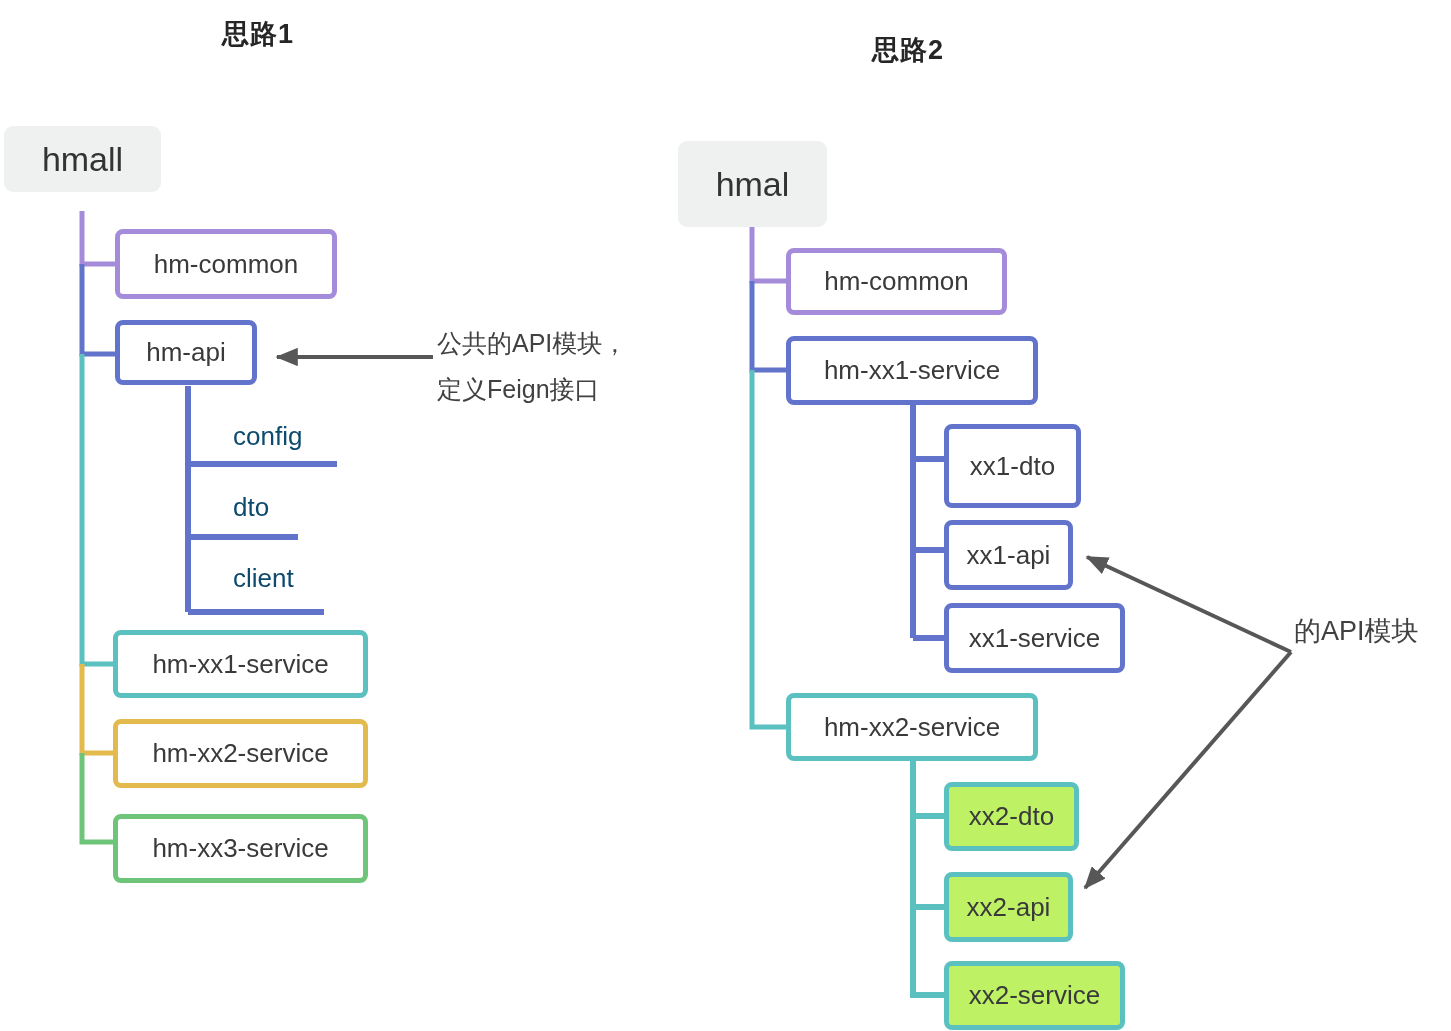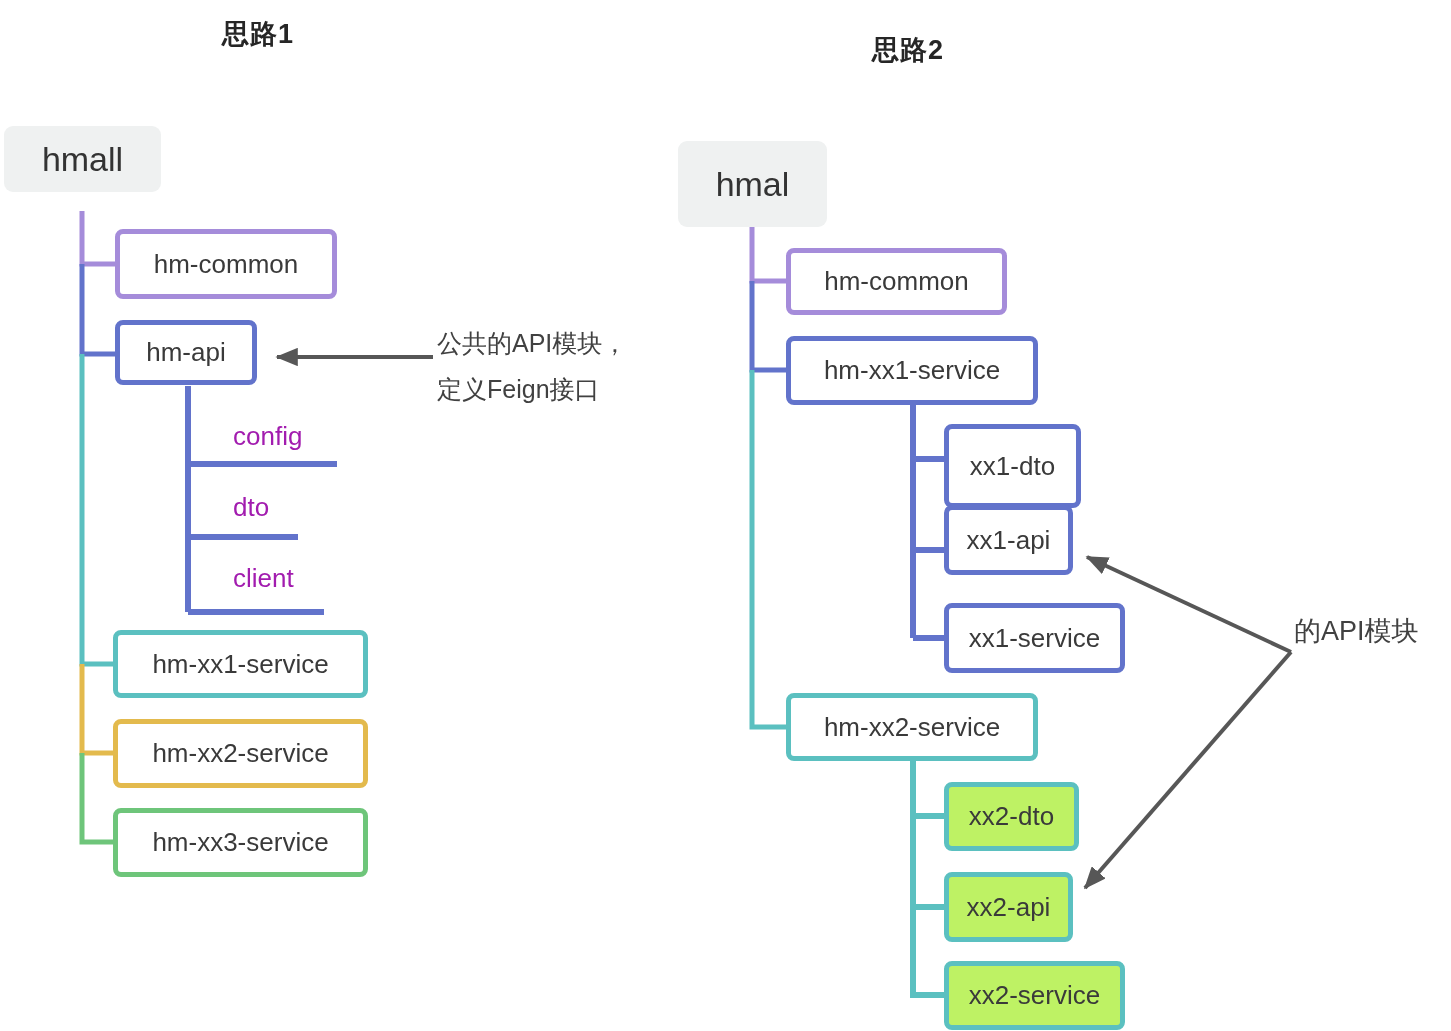--- a/index.html
+++ b/index.html
@@ -23,25 +23,25 @@
     font-size:26px;color:#3a3a3a;white-space:nowrap;
   }
   .root{
     background:#eff1f1;border:none;border-radius:9px;
     font-size:34px;color:#333333;
   }
   .b-purple{border-color:#a58cda;}
   .b-blue{border-color:#6273cb;}
   .b-teal{border-color:#5bc0c0;}
   .b-yellow{border-color:#e3ba4d;}
-  .b-green{border-color:#6ec57a;}
+  .b-green{border-color:#6ec57a;margin-top:6px;}
   .fill-gray{background:#bef264;}
   .sub-label{
     position:absolute;z-index:1;
-    font-size:26px;color:#a21caf;white-space:nowrap;
+    font-size:26px;color:#0c4a6e;white-space:nowrap;
   }
   .annotation{
     position:absolute;z-index:2;
     color:#414141;white-space:nowrap;
   }
   #anno1{left:437px;top:320px;font-size:25px;line-height:46px;}
   #anno2{left:1294px;top:608px;font-size:27px;line-height:47px;}
 
   
   #d1-root{left:4px;top:126px;width:157px;height:66px;}
@@ -53,21 +53,21 @@
   #d1-xx1{left:113px;top:630px;width:255px;height:68px;}
   #d1-xx2{left:113px;top:719px;width:255px;height:69px;}
   #d1-xx3{left:113px;top:808px;width:255px;height:69px;}
   #t1{left:222px;top:16px;}
 
   
   #d2-root{left:678px;top:141px;width:149px;height:86px;}
   #d2-common{left:786px;top:248px;width:221px;height:67px;}
   #d2-xx1{left:786px;top:336px;width:252px;height:69px;}
   #d2-xx1-dto{left:944px;top:424px;width:137px;height:84px;}
-  #d2-xx1-api{left:944px;top:505px;width:129px;height:70px;}
+  #d2-xx1-api{left:944px;top:520px;width:129px;height:70px;}
   #d2-xx1-svc{left:944px;top:603px;width:181px;height:70px;}
   #d2-xx2{left:786px;top:693px;width:252px;height:68px;}
   #d2-xx2-dto{left:944px;top:782px;width:135px;height:69px;}
   #d2-xx2-api{left:944px;top:872px;width:129px;height:70px;}
   #d2-xx2-svc{left:944px;top:961px;width:181px;height:69px;}
   #t2{left:872px;top:32px;}
 </style>
 </head>
 <body>
 

